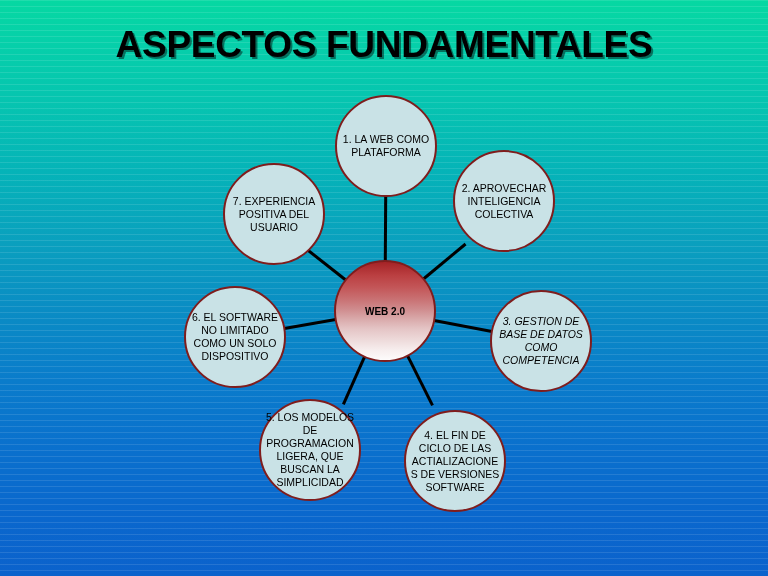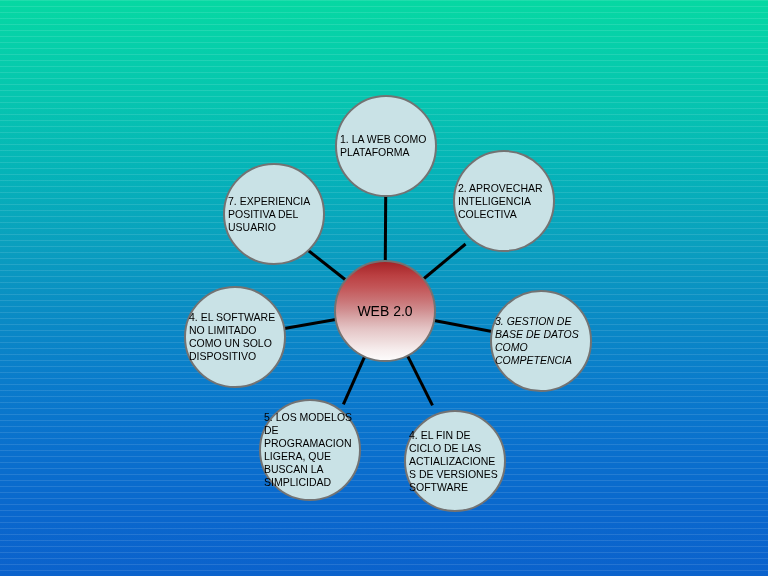--- a/index.html
+++ b/index.html
@@ -61,25 +61,26 @@
     position: absolute;
     left: 0;
     top: 0;
     width: 768px;
     height: 576px;
   }
   
   .node {
     position: absolute;
     border-radius: 50%;
-    border: 2px solid #737373;
+    border: 2px solid #7f1d1d;
     box-sizing: border-box;
     display: flex;
     align-items: center;
     justify-content: center;
+    text-align: center;
     color: #000000;
   }
   .node.satellite {
     background: #c9e2e6;
     width: 102px;
     height: 102px;
     font-size: 10.5px;
     line-height: 13px;
   }
   .node.center {
@@ -89,37 +90,38 @@
         #a52326 0%,
         #bb4042 14%,
         #c35658 26%,
         #c97173 38%,
         #cf8b8d 48%,
         #d9a9aa 58%,
         #e4c4c5 68%,
         #eedbdb 80%,
         #f7eeee 90%,
         #fdfbfb 100%);
-    font-size: 14px;
-    font-weight: normal;
+    font-size: 10px;
+    font-weight: bold;
   }
   .node-label {
     display: block;
     padding: 0 3px;
     word-break: break-word;
   }
 </style>
 </head>
 <body>
 
 <div id="slide">
 
   <div id="bg-gradient"></div>
   <div id="bg-scanlines"></div>
 
+  <div id="title">ASPECTOS FUNDAMENTALES</div>
 
   <svg id="spokes" viewBox="0 0 768 576" xmlns="http://www.w3.org/2000/svg">
       <line x1="385.3030247378888" y1="261.00091824834954" x2="385.6969752621112" y2="195.99908175165046" stroke="#000000" stroke-width="3"></line>
       <line x1="423.437526613097" y1="279.0225618933058" x2="465.562473386903" y2="243.9774381066942" stroke="#000000" stroke-width="3"></line>
       <line x1="434.10032234903235" y1="320.44236968250624" x2="491.89967765096765" y2="331.55763031749376" stroke="#000000" stroke-width="3"></line>
       <line x1="407.489096578723" y1="355.65692034917845" x2="432.510903421277" y2="405.34307965082155" stroke="#000000" stroke-width="3"></line>
       <line x1="364.6321334154051" y1="356.66344282675306" x2="343.3678665845949" y2="404.33655717324694" stroke="#000000" stroke-width="3"></line>
       <line x1="335.73459898001795" y1="319.5393361767969" x2="284.26540101998205" y2="328.4606638232031" stroke="#000000" stroke-width="3"></line>
       <line x1="345.73952635364026" y1="280.03848826262686" x2="301.26047364635974" y2="244.96151173737312" stroke="#000000" stroke-width="3"></line>
     </svg>
@@ -137,20 +139,20 @@
       <div class="node satellite" style="left: 490px; top: 290px; width: 102px; height: 102px; font-style: italic;">
         <span class="node-label">3. GESTION DE BASE DE DATOS COMO COMPETENCIA</span>
       </div>
       <div class="node satellite" style="left: 404px; top: 410px; width: 102px; height: 102px;">
         <span class="node-label">4. EL FIN DE CICLO DE LAS ACTIALIZACIONES DE VERSIONES SOFTWARE</span>
       </div>
       <div class="node satellite" style="left: 259px; top: 399px; width: 102px; height: 102px;">
         <span class="node-label">5. LOS MODELOS DE PROGRAMACION LIGERA, QUE BUSCAN LA SIMPLICIDAD</span>
       </div>
       <div class="node satellite" style="left: 184px; top: 286px; width: 102px; height: 102px;">
-        <span class="node-label">4. EL SOFTWARE NO LIMITADO COMO UN SOLO DISPOSITIVO</span>
+        <span class="node-label">6. EL SOFTWARE NO LIMITADO COMO UN SOLO DISPOSITIVO</span>
       </div>
       <div class="node satellite" style="left: 223px; top: 163px; width: 102px; height: 102px;">
         <span class="node-label">7. EXPERIENCIA POSITIVA DEL USUARIO</span>
       </div>
     </div>
 
 </div>
 
 </body></html>

